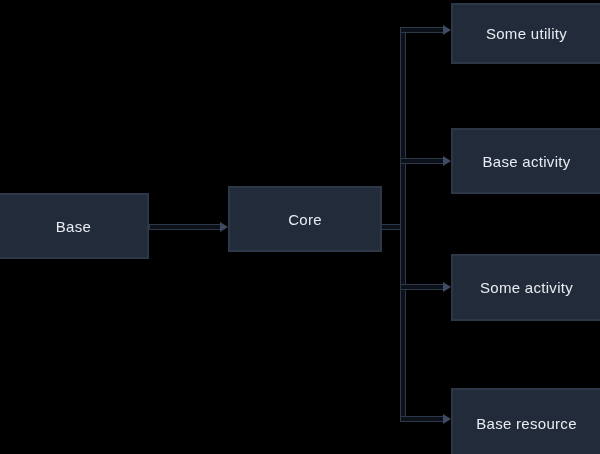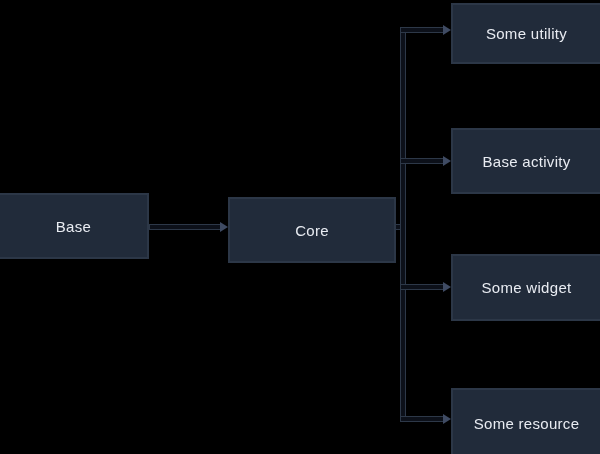--- a/index.html
+++ b/index.html
@@ -24,21 +24,21 @@
     justify-content: center;
   }
   .node .label {
     color: var(--node-text, #e9ecf2);
     font-size: 15px;
     letter-spacing: 0.3px;
     white-space: nowrap;
     text-align: center;
   }
   .node-base     { left: -2px;  top: 193px; width: 151px; height: 66px; }
-  .node-core     { left: 228px; top: 197px; width: 168px; height: 66px; }
+  .node-core     { left: 228px; top: 186px; width: 154px; height: 66px; }
   .node-widget   { left: 451px; top: 3px;   width: 153px; height: 61px; }
   .node-activity { left: 451px; top: 128px; width: 153px; height: 66px; }
   .node-utility  { left: 451px; top: 254px; width: 153px; height: 67px; }
   .node-resource { left: 451px; top: 388px; width: 153px; height: 70px; }
   
   .node-widget .label, .node-activity .label,
   .node-utility .label, .node-resource .label {
     position: absolute; left: 0; width: 147px; text-align: center;
   }
 
@@ -95,19 +95,19 @@
   <div class="node node-core">
     <span class="label">Core</span>
   </div>
   <div class="node node-widget">
     <span class="label">Some utility</span>
   </div>
   <div class="node node-activity">
     <span class="label">Base activity</span>
   </div>
   <div class="node node-utility">
-    <span class="label">Some widget</span>
+    <span class="label">Some activity</span>
   </div>
   <div class="node node-resource">
-    <span class="label">Some resource</span>
+    <span class="label">Base resource</span>
   </div>
 
 </div>
 
 </body></html>

